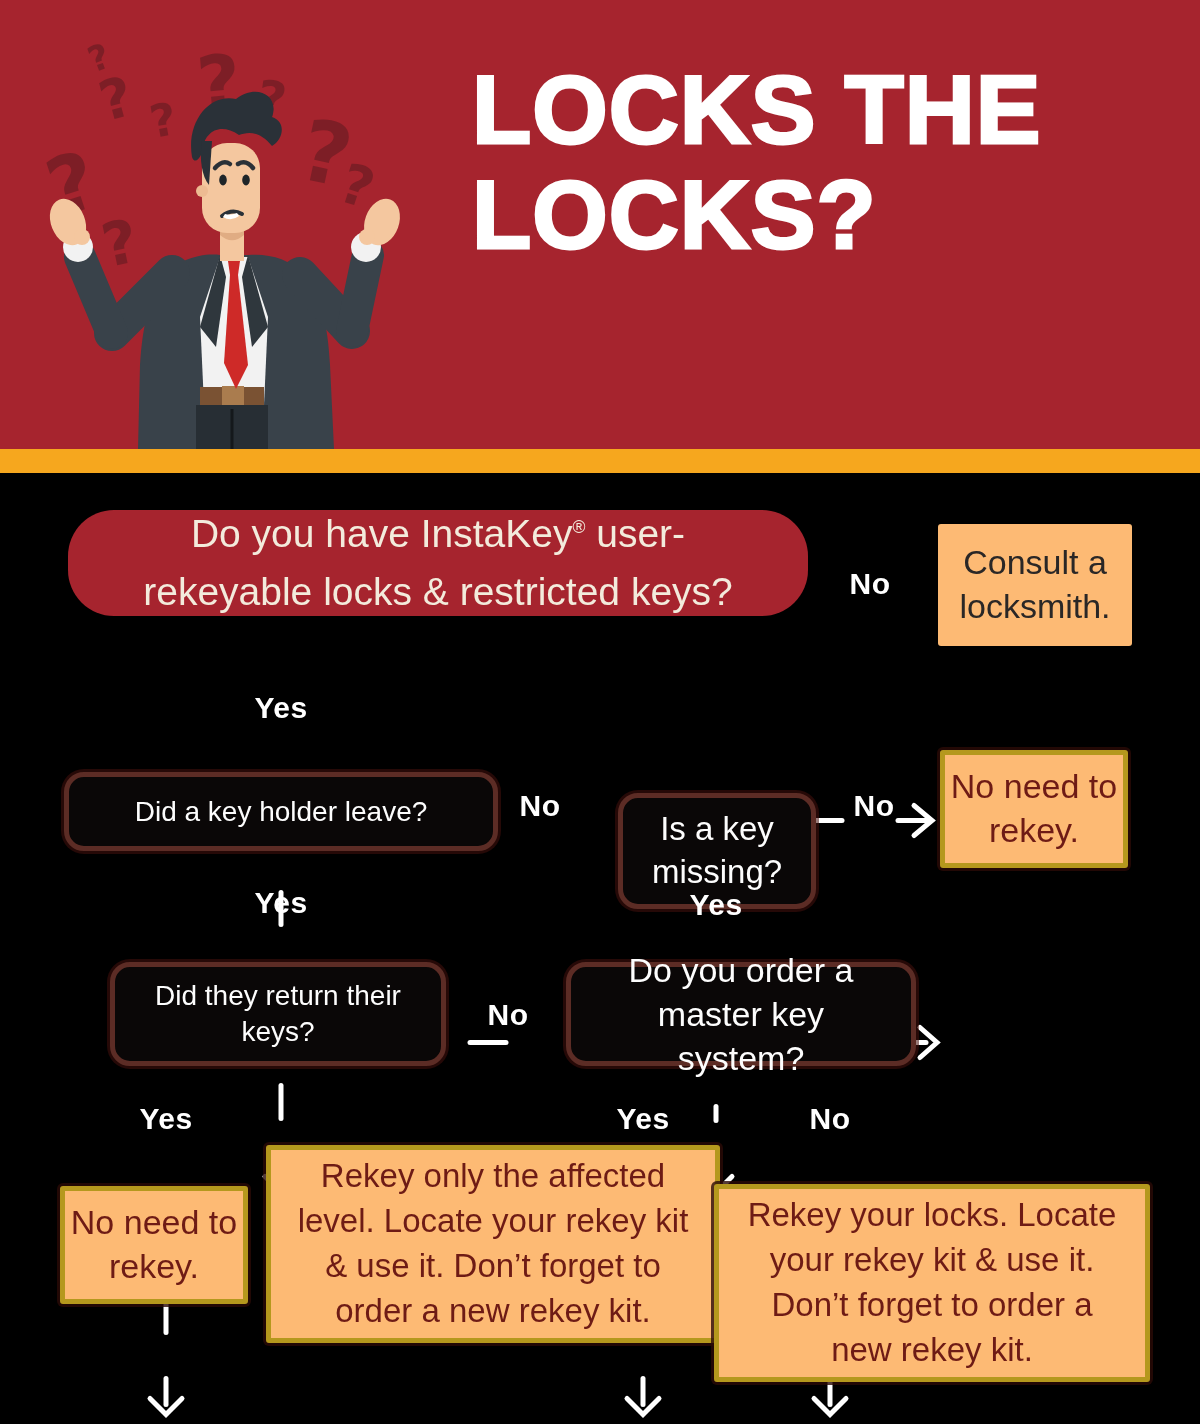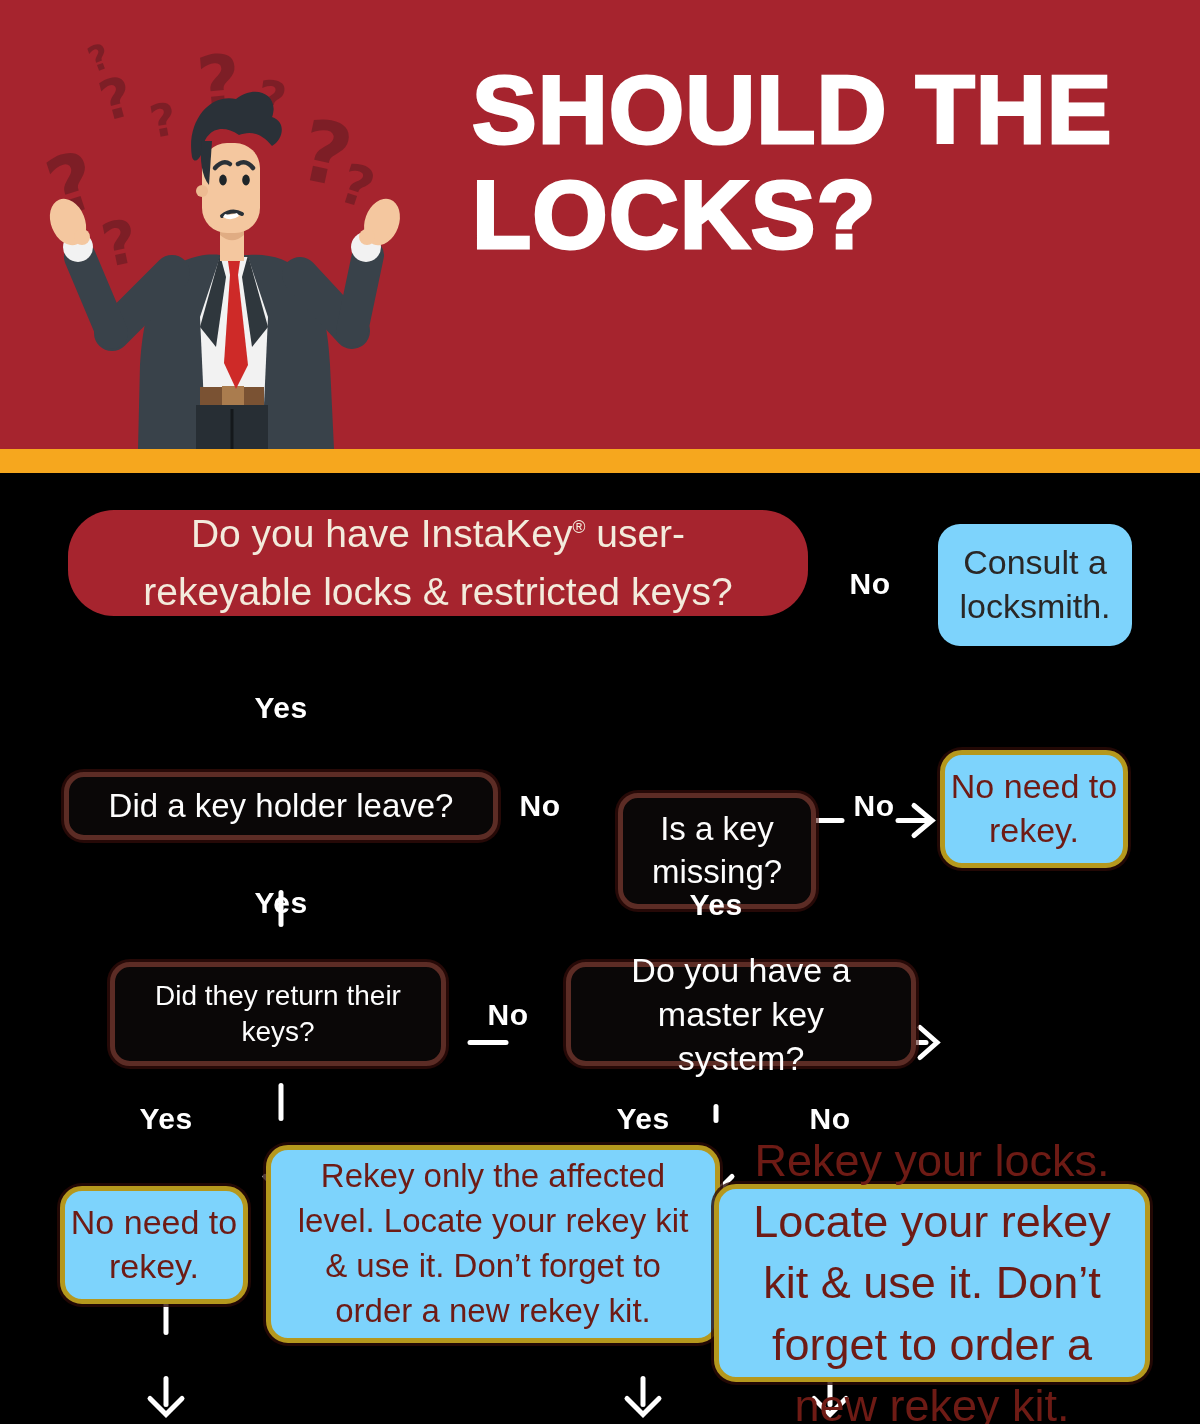--- a/index.html
+++ b/index.html
@@ -13,37 +13,37 @@
          -webkit-text-stroke:3px #fff;}
   .divider{position:absolute;left:0;top:449px;width:1200px;height:24px;background:#F6A71E;}
   
   .flow{position:absolute;left:0;top:473px;width:1200px;height:951px;background:#000;}
   .connectors{position:absolute;left:0;top:0;width:1200px;height:1424px;pointer-events:none;}
   .node{position:absolute;display:flex;align-items:center;justify-content:center;
         text-align:center;box-sizing:border-box;}
   .q-red{background:#A6242E;color:#F3EBDC;border-radius:46px;font-size:39px;line-height:1.5;}
   .q-dark{background:#0A0707;color:#FDFDFD;border:5px solid #5C2C25;
           box-shadow:0 0 0 3px rgba(70,16,12,.55);border-radius:20px;}
-  .result{background:#7dd3fc;color:#6E1B15;border:5px solid #B5981D;
-          box-shadow:0 0 0 3px rgba(42,10,6,.8);border-radius:22px;font-size:34px;line-height:1.28;}
+  .result{background:#fdba74;color:#6E1B15;border:5px solid #B5981D;
+          box-shadow:0 0 0 3px rgba(42,10,6,.8);border-radius:3px;font-size:34px;line-height:1.28;}
   .result.plain{border:none;box-shadow:none;color:#2A2726;}
   .edge-label{position:absolute;transform:translate(-50%,-50%);color:#fff;
               font-size:30px;font-weight:700;letter-spacing:.5px;}
   sup.reg{font-size:.45em;vertical-align:super;line-height:0;}
   
   #q1{left:68px;top:37px;width:740px;height:106px;}
   #consult{left:938px;top:51px;width:194px;height:122px;}
-  #q2{left:64px;top:299px;width:434px;height:68px;font-size:33px;}
+  #q2{left:64px;top:299px;width:434px;height:79px;font-size:28px;}
   #q3{left:618px;top:279px;width:198px;height:116px;font-size:33px;line-height:1.3;margin-top:41px;}
   #nn1{left:940px;top:277px;width:188px;height:118px;}
   #q4{left:110px;top:489px;width:336px;height:104px;font-size:28px;line-height:1.3;}
   #q5{left:566px;top:489px;width:350px;height:104px;font-size:34px;line-height:1.3;padding:0 24px;}
   #nn2{left:60px;top:713px;width:188px;height:118px;}
   #rekeyA{left:266px;top:672px;width:454px;height:198px;font-size:33px;line-height:1.36;padding:6px 20px;}
-  #rekeyB{left:714px;top:711px;width:436px;height:198px;font-size:45px;line-height:1.36;padding:6px 25px;text-align:center;}
+  #rekeyB{left:714px;top:711px;width:436px;height:198px;font-size:33px;line-height:1.36;padding:6px 25px;text-align:center;}
 </style>
 </head>
 <body>
 
 <div class="canvas">
 
   <div class="header">
     <svg class="illu" viewBox="0 0 420 424">
 
       <g fill="#7D1E26" font-family="'DejaVu Sans',sans-serif" font-weight="bold" text-anchor="middle">
@@ -99,21 +99,21 @@
 
         <path d="M205,143 Q213,134 220,139" stroke="#2A3138" stroke-width="4.5" fill="none" stroke-linecap="round"></path>
         <path d="M228,139 Q236,134 243,143" stroke="#2A3138" stroke-width="4.5" fill="none" stroke-linecap="round"></path>
         <ellipse cx="213" cy="155" rx="3.8" ry="5.4" fill="#1E2529"></ellipse>
         <ellipse cx="236" cy="155" rx="3.8" ry="5.4" fill="#1E2529"></ellipse>
         <path d="M212,191 Q222,183 232,189" stroke="#2A3138" stroke-width="4" fill="none" stroke-linecap="round"></path>
         <path d="M213,192 Q221,197 229,191 L227,188 Q220,191 215,189 Z" fill="#FFFFFF"></path>
       </g>
     </svg>
     <div class="title">
-      <div>SHOULD THE</div>
+      <div>LOCKS THE</div>
       <div>LOCKS?</div>
     </div>
   </div>
 
   <div class="divider"></div>
 
   <div class="flow">
 
     <svg class="connectors" viewBox="0 473 1200 951">
       <g stroke="#FFFFFF" stroke-width="5" fill="none" stroke-linecap="round" stroke-linejoin="miter">
@@ -170,21 +170,21 @@
     <div class="node result plain" id="consult">Consult a locksmith.</div>
 
     <div class="node q-dark" id="q2">Did a key holder leave?</div>
 
     <div class="node q-dark" id="q3">Is a key missing?</div>
 
     <div class="node result" id="nn1">No need to rekey.</div>
 
     <div class="node q-dark" id="q4">Did they return their keys?</div>
 
-    <div class="node q-dark" id="q5">Do you have a master key system?</div>
+    <div class="node q-dark" id="q5">Do you order a master key system?</div>
 
     <div class="node result" id="nn2">No need to rekey.</div>
 
     <div class="node result" id="rekeyA">Rekey only the affected level. Locate your rekey kit &amp; use it. Don’t forget to order a new rekey kit.</div>
 
     <div class="node result" id="rekeyB">Rekey your locks. Locate your rekey kit &amp; use it. Don’t forget to order a new rekey kit.</div>
 
     <div class="edge-label" style="left:870px;top:111px">No</div>
     <div class="edge-label" style="left:281px;top:235px">Yes</div>
     <div class="edge-label" style="left:540px;top:333px">No</div>

